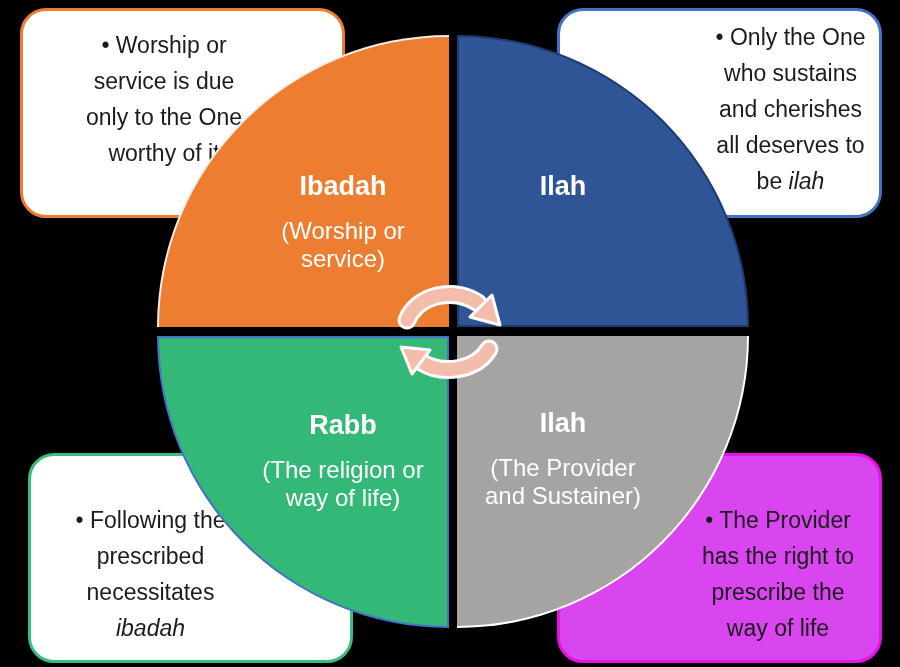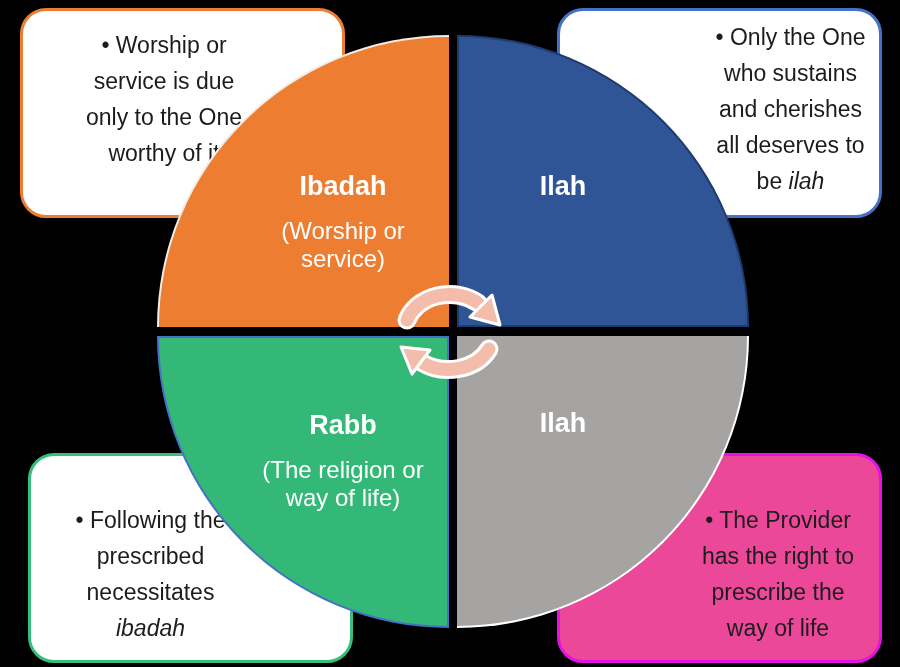--- a/index.html
+++ b/index.html
@@ -57,21 +57,21 @@
   </div>
 
   <div class="callout tr" style="background-color: rgb(255, 255, 255); border-color: rgb(68, 114, 196);">
     <div class="callout-text" style="color: rgb(28, 28, 28);">• Only the One<br>who sustains<br>and cherishes<br>all deserves to<br>be <span style="font-style: italic;">ilah</span></div>
   </div>
 
   <div class="callout bl" style="background-color: rgb(255, 255, 255); border-color: rgb(54, 190, 126);">
     <div class="callout-text" style="color: rgb(28, 28, 28);">• Following the<br>prescribed<br>necessitates<br><span style="font-style: italic;">ibadah</span></div>
   </div>
 
-  <div class="callout br" style="background-color: #ec4899; border-color: rgb(229, 17, 229);">
+  <div class="callout br" style="background-color: #d946ef; border-color: rgb(229, 17, 229);">
     <div class="callout-text" style="color: rgb(28, 28, 28);">• The Provider<br>has the right to<br>prescribe the<br>way of life</div>
   </div>
 
   <div class="quad q-ibadah" style="background-color: rgb(237, 125, 49); border-color: rgb(240, 236, 230);">
     <div class="quad-text" style="color: rgb(255, 255, 255);">
       <div class="quad-title">Ibadah</div>
       <div class="quad-sub">(Worship or<br>service)</div>
     </div>
   </div>
 
@@ -84,20 +84,21 @@
   <div class="quad q-deen" style="background-color: rgb(51, 184, 120); border-color: rgb(68, 114, 196);">
     <div class="quad-text" style="color: rgb(255, 255, 255);">
       <div class="quad-title">Rabb</div>
       <div class="quad-sub">(The religion or<br>way of life)</div>
     </div>
   </div>
 
   <div class="quad q-rabb" style="background-color: rgb(166, 163, 163); border-color: rgb(255, 255, 255);">
     <div class="quad-text" style="color: rgb(255, 255, 255);">
       <div class="quad-title">Ilah</div>
+      <div class="quad-sub">(The Provider<br>and Sustainer)</div>
     </div>
   </div>
 
   <svg class="arrows" width="900" height="667" viewBox="0 0 900 667">
     <g>
       <path class="arrow-under" d="M407 320 A45 38 0 0 1 478 303" stroke="#FFFFFF"></path>
       <path class="arrow-body" d="M407 320 A45 38 0 0 1 478 303" stroke="#F4BCAB"></path>
       <polygon class="arrow-head" points="500,325 470,317 492,295" stroke="#FFFFFF" fill="#F4BCAB"></polygon>
     </g>
     <g>

